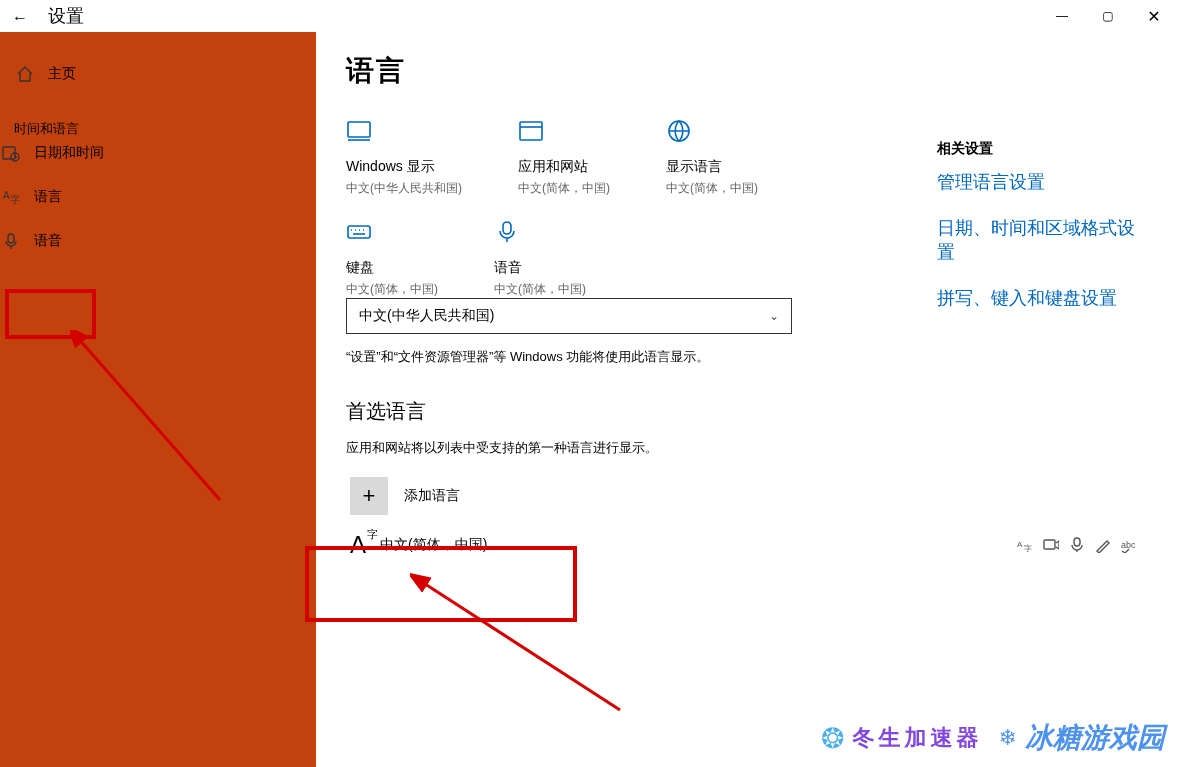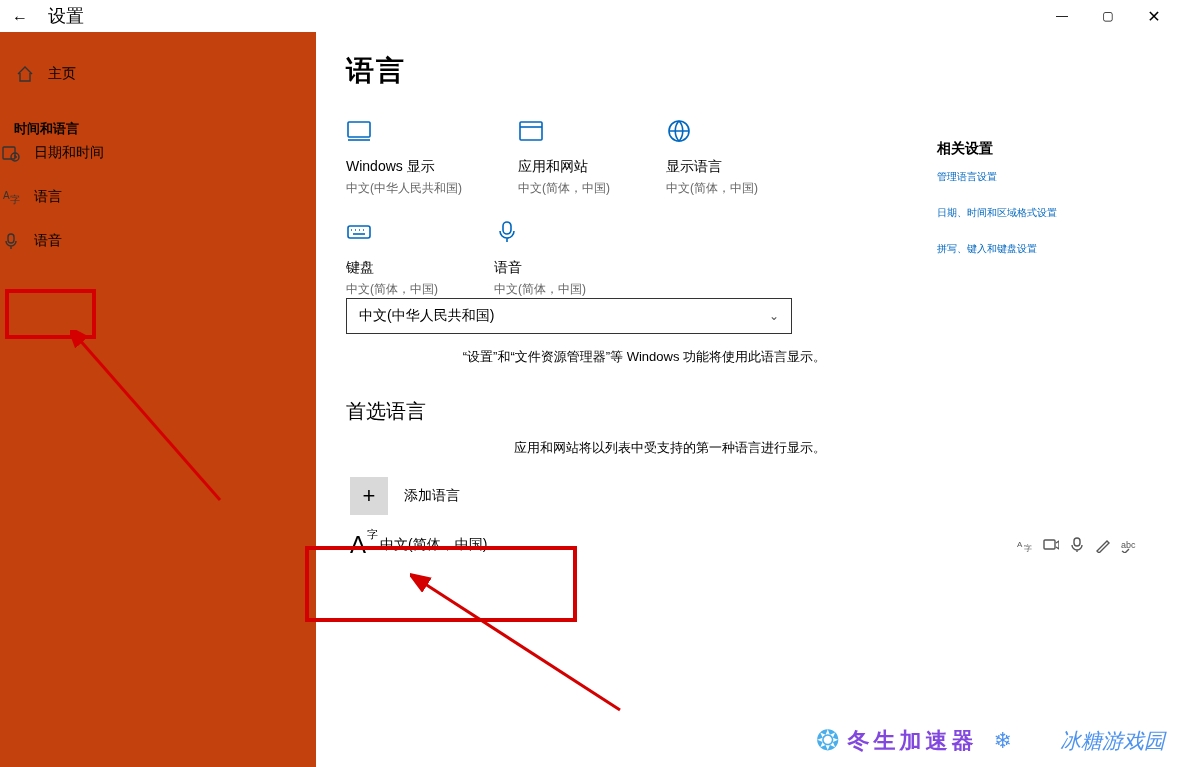--- a/index.html
+++ b/index.html
@@ -16,63 +16,63 @@
 .layout { display: flex; height: calc(100% - 32px); }
 
 
 .sidebar { width: 316px; background: #c2410c; padding-top: 20px; }
 .home { display: flex; align-items: center; height: 44px; padding: 0 16px; gap: 14px; cursor: pointer; }
 .home svg, .nav-item svg { width: 18px; height: 18px; fill: none; stroke: #333; stroke-width: 1.4; }
 .search-wrap { padding: 6px 12px 0 12px; }
 .search { width: 100%; height: 36px; border: 1px solid #999; background: #fff; display: flex; align-items: center; padding: 0 10px; }
 .search input { flex: 1; border: none; outline: none; font-size: 14px; background: transparent; }
 .search .sicon { width: 16px; height: 16px; }
-.section-title { padding: 24px 14px 6px; font-size: 13px; font-weight: 700; }
+.section-title { padding: 24px 14px 6px; font-size: 13px; font-weight: 400; }
 .nav-item { display: flex; align-items: flex-start; gap: 14px; height: 44px; padding: 0 2px; cursor: pointer; }
 
 .redbox1 { position: absolute; left: 5px; top: 289px; width: 91px; height: 50px; border: 4px solid #d40000; pointer-events: none; }
 .redbox2 { position: absolute; left: 305px; top: 546px; width: 272px; height: 76px; border: 4px solid #d40000; pointer-events: none; }
 
 
 .main { flex: 1; padding: 20px 40px 0 30px; position: relative; overflow: hidden; }
 .page-title { font-size: 28px; font-weight: 600; margin-bottom: 28px; letter-spacing: 2px; }
 .tiles { display: flex; flex-wrap: wrap; gap: 44px 56px; max-width: 600px; }
 .tile { display: flex; flex-direction: column; gap: 4px; }
 .tile .ticon { width: 26px; height: 26px; margin-bottom: 10px; }
 .tile .ticon svg { width: 100%; height: 100%; fill: none; stroke: #0067c0; stroke-width: 1.6; }
 .tile .tlabel { font-size: 14px; }
 .tile .tsub { font-size: 12px; color: #666; }
 
 .row2 { margin-top: 22px; display: flex; gap: 56px; }
 .section-h { font-size: 20px; font-weight: 400; margin-top: 32px; margin-bottom: 14px; }
 .dropdown { width: 446px; height: 36px; border: 1px solid #333; display: flex; align-items: center; padding: 0 12px; justify-content: space-between; cursor: pointer; }
 .dropdown .chev { font-size: 12px; color: #555; }
-.hint { font-size: 13px; margin-top: 14px; max-width: 480px; text-align: right; }
+.hint { font-size: 13px; margin-top: 14px; max-width: 480px; }
 .addlang { display: flex; align-items: center; gap: 16px; margin-top: 4px; cursor: pointer; padding: 4px; }
 .addlang .plus { width: 38px; height: 38px; background: #d9d9d9; display: flex; align-items: center; justify-content: center; font-size: 22px; font-weight: 300; }
 .langrow { display: flex; align-items: center; margin-top: 12px; padding-left: 4px; }
 .langrow .licon { font-size: 24px; margin-right: 14px; position: relative; }
 .langrow .licon sup { font-size: 11px; position: absolute; top: -4px; right: -12px; }
 .langrow .lname { font-size: 14px; flex: 1; }
 .langrow .badges { display: flex; gap: 10px; color: #555; font-size: 14px; }
 .badges svg { width: 16px; height: 16px; stroke: #555; fill: none; stroke-width: 1.4; }
 
 
 .rightcol { position: absolute; right: 40px; top: 108px; width: 200px; }
 .rightcol .rtitle { font-size: 14px; font-weight: 600; margin-bottom: 12px; }
-.rightcol a { display: block; color: #0067c0; font-size: 10px; margin-bottom: 22px; text-decoration: none; cursor: pointer; }
+.rightcol a { display: block; color: #0067c0; font-size: 18px; margin-bottom: 22px; text-decoration: none; cursor: pointer; }
 
 
 .arrow-svg { position: absolute; pointer-events: none; }
 
 
 .watermark { position: absolute; right: 12px; bottom: 10px; display: flex; align-items: center; gap: 8px; opacity: 0.85; }
 .watermark .logo1 { color: #2aa0e8; font-size: 28px; }
 .watermark .t1 { color: #6d28d9; font-size: 22px; font-weight: 600; letter-spacing: 4px; }
-.watermark .t2 { color: #2e7feb; font-size: 21px; font-weight: 400; font-style: italic; margin-left: 40px; }
+.watermark .t2 { color: #2e7feb; font-size: 28px; font-weight: 700; font-style: italic; }
 .watermark .logo2 { color: #2e7feb; font-size: 22px; margin-left: 8px; }
 </style>
 </head>
 <body>
 
 <div class="titlebar">
   <div class="back">←</div>
   <div class="title">设置</div>
 </div>
 <div class="window-controls">

